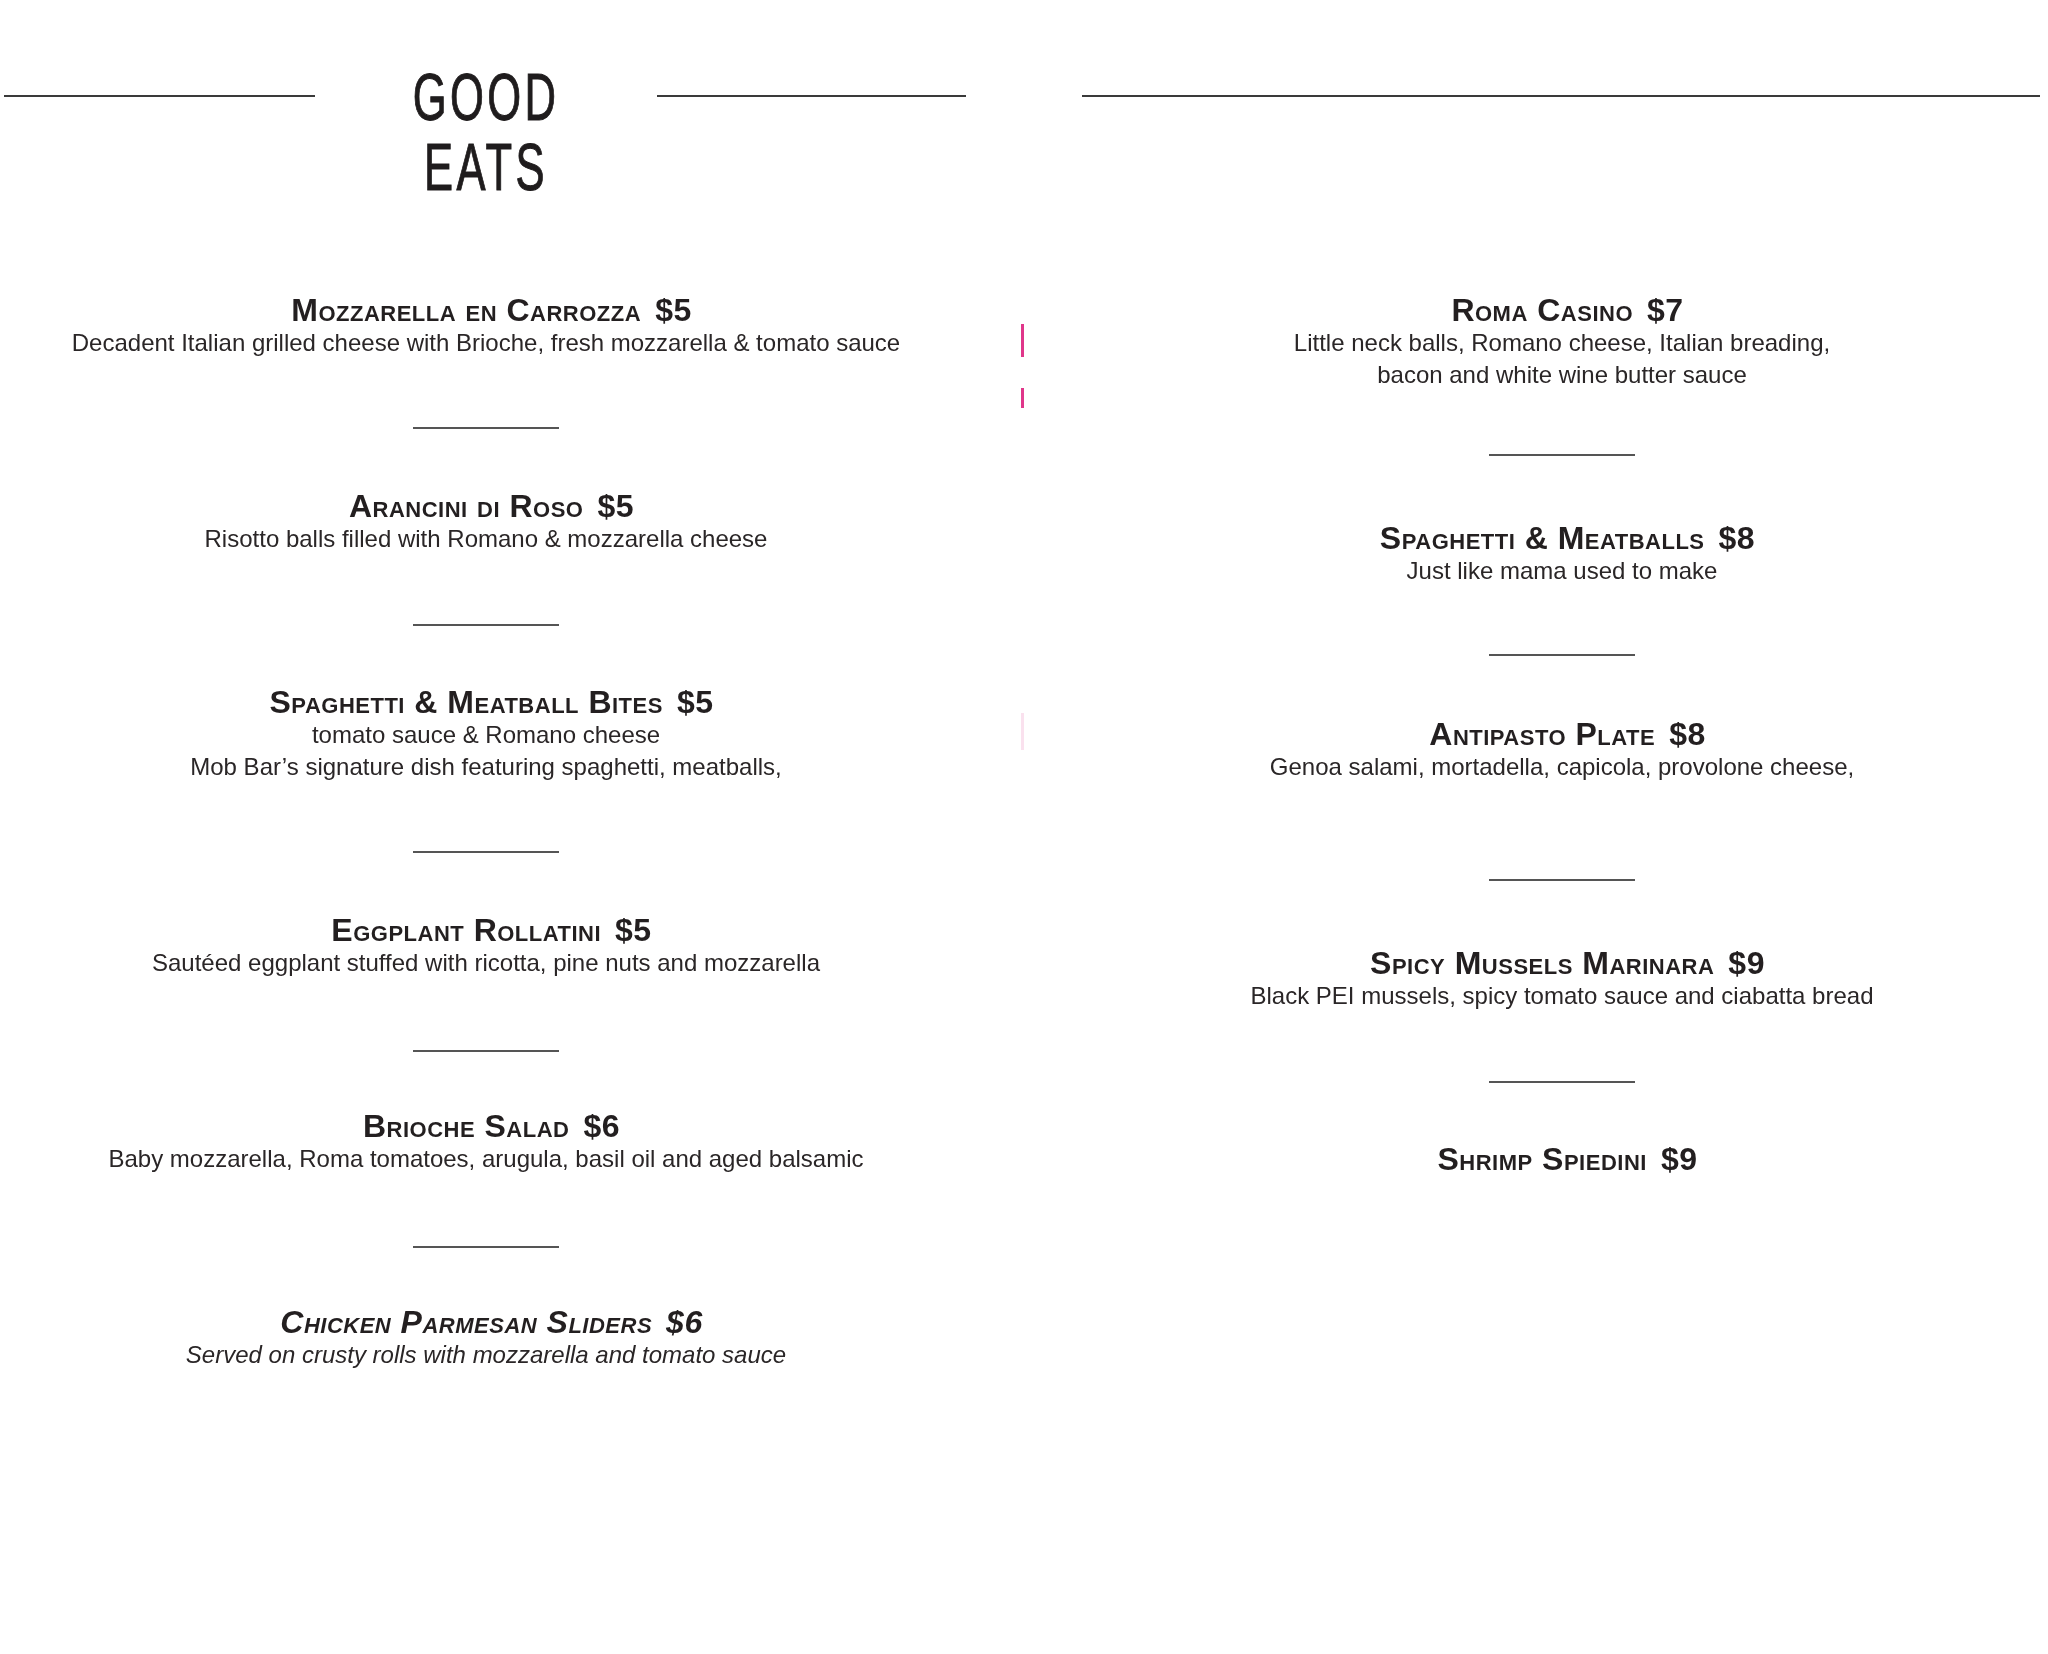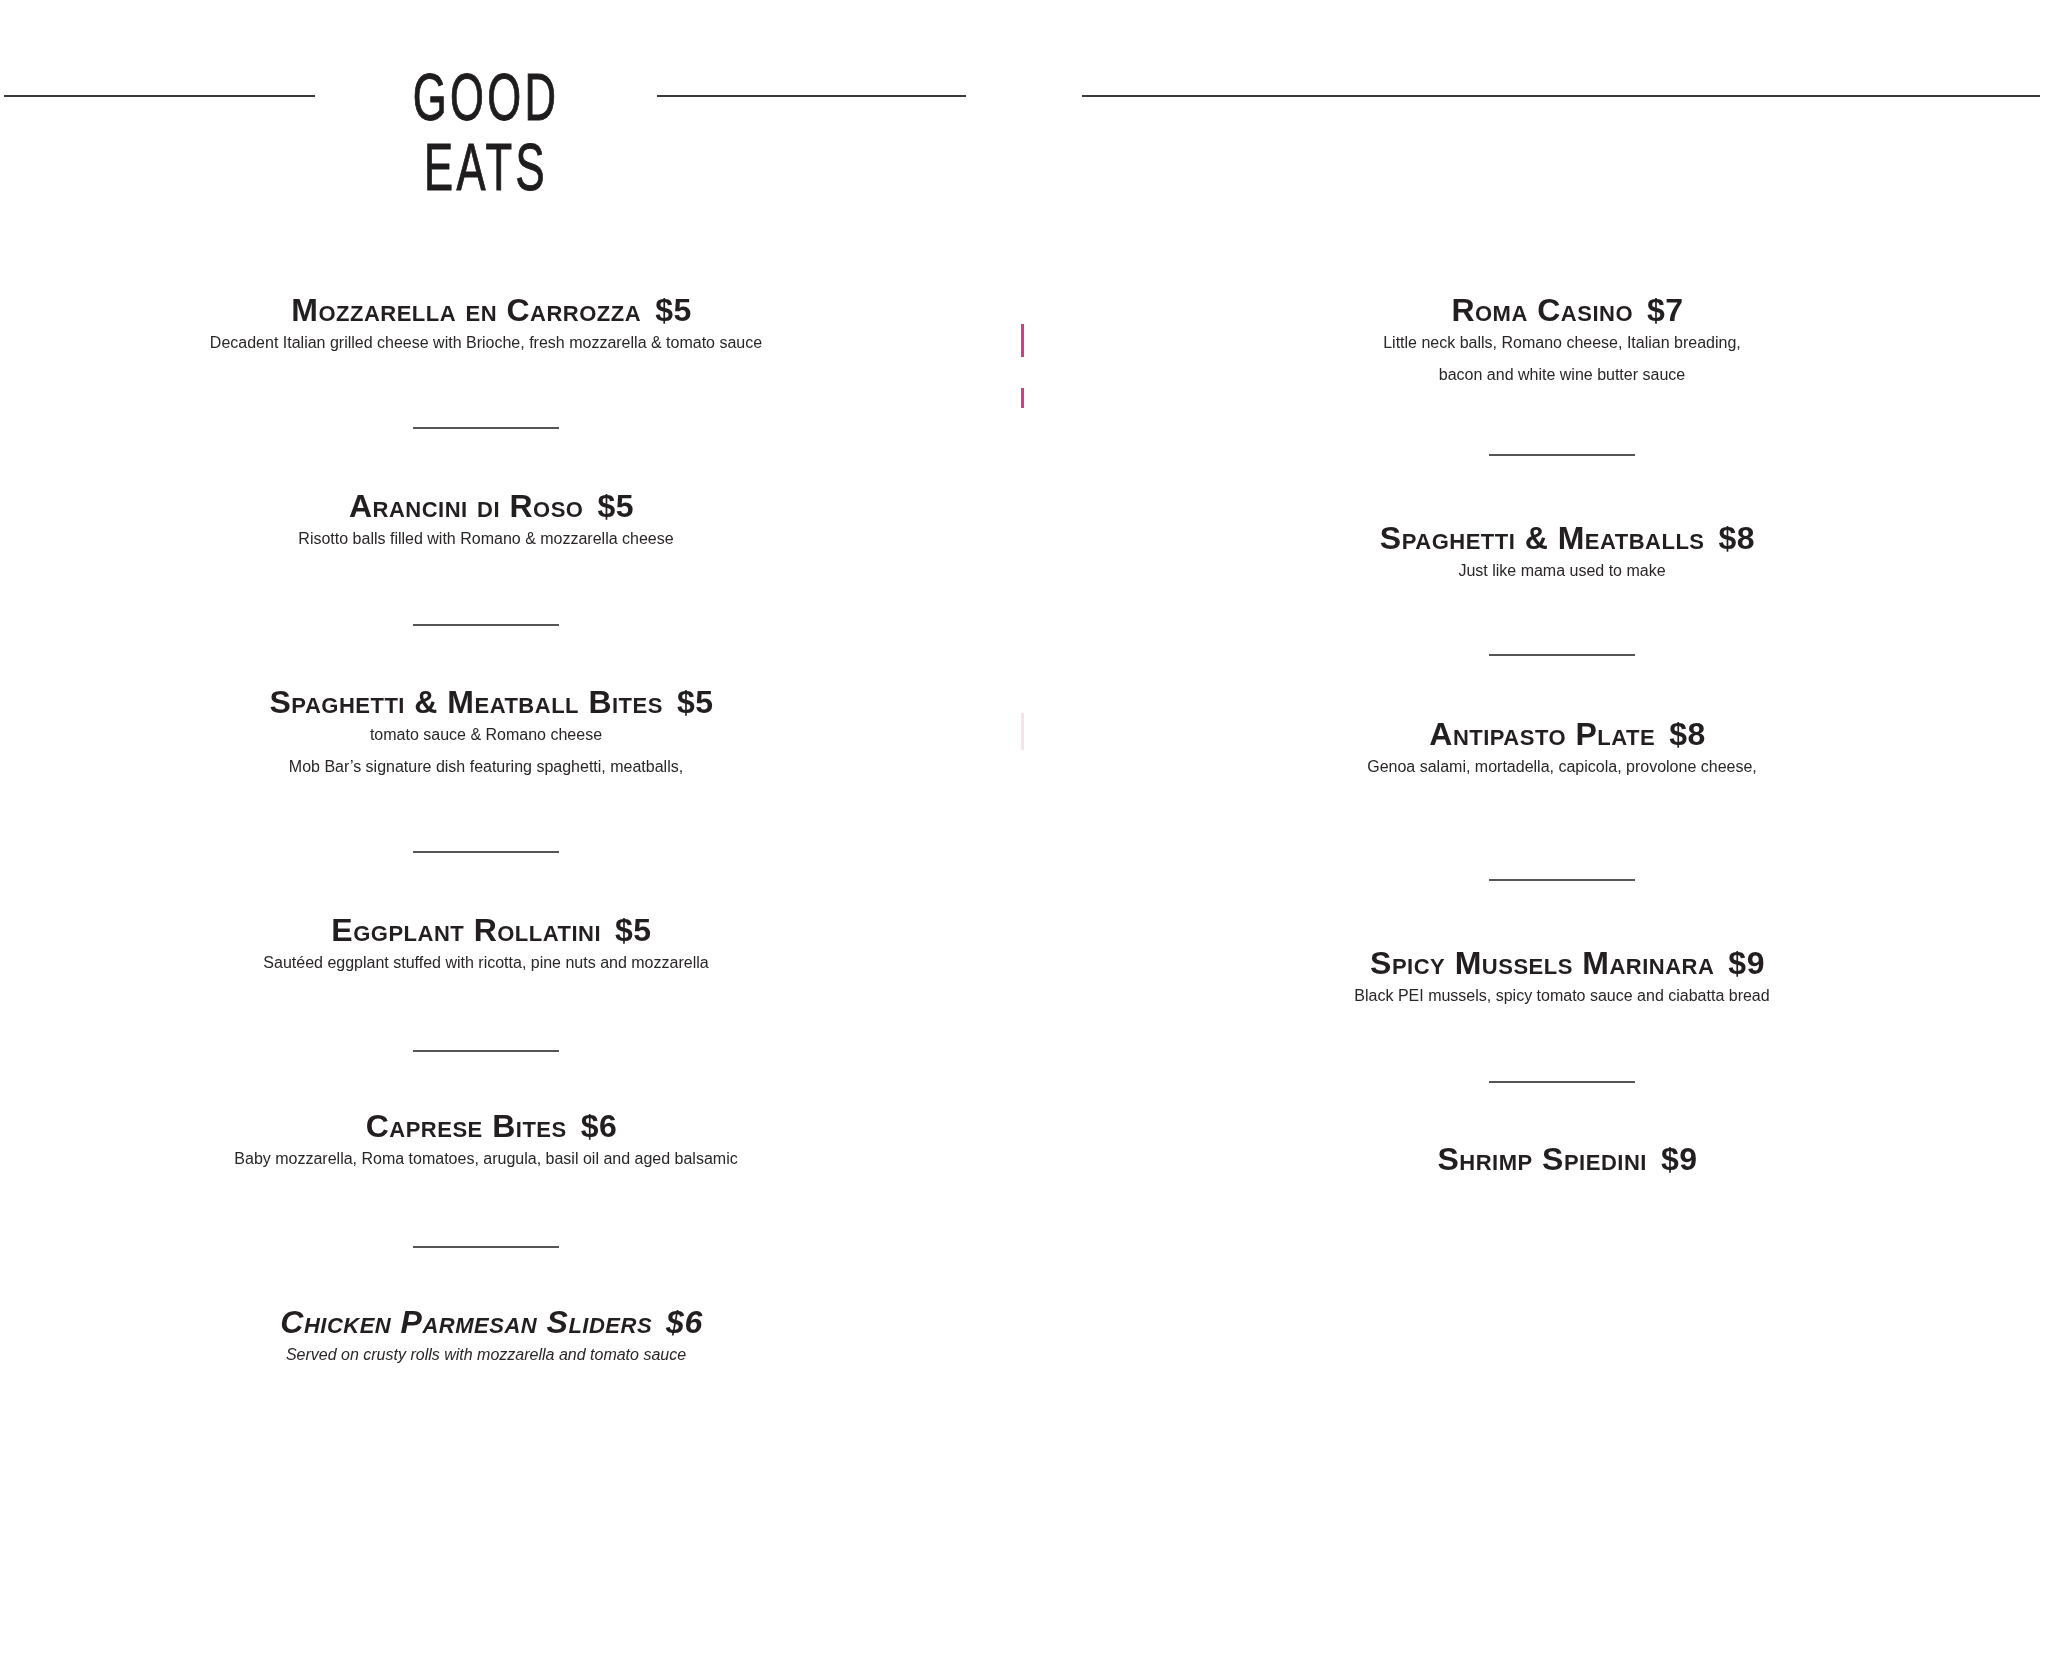--- a/index.html
+++ b/index.html
@@ -57,21 +57,21 @@
       line-height: 34px;
       color: #231f20;
       white-space: nowrap;
       margin-left: 11px;
     }
     .item-price {
       margin-left: 14px;
     }
     .item-desc {
       font-family: "Liberation Sans", sans-serif;
-      font-size: 16px;
+      font-size: 24px;
       line-height: 32px;
       color: #2a2627;
       margin-top: 0px;
       white-space: nowrap;
     }
     .divider {
       position: absolute;
       width: 146px;
       height: 2px;
       background: #555555;
@@ -126,21 +126,21 @@
   <div class="item" style="top:913px;">
     <div class="item-title">
       <span>Eggplant Rollatini</span><span class="item-price">$5</span>
     </div>
     <div class="item-desc">Sautéed eggplant stuffed with ricotta, pine nuts and mozzarella</div>
   </div>
   <div class="divider" style="top:1050px;"></div>
 
   <div class="item" style="top:1109px;">
     <div class="item-title">
-      <span>Caprese Bites</span><span class="item-price">$6</span>
+      <span>Brioche Salad</span><span class="item-price">$6</span>
     </div>
     <div class="item-desc">Baby mozzarella, Roma tomatoes, arugula, basil oil and aged balsamic</div>
   </div>
   <div class="divider" style="top:1246px;"></div>
 
   <div class="item" style="top:1305px;font-style:italic;">
     <div class="item-title">
       <span>Chicken Parmesan Sliders</span><span class="item-price">$6</span>
     </div>
     <div class="item-desc">Served on crusty rolls with mozzarella and tomato sauce</div>

